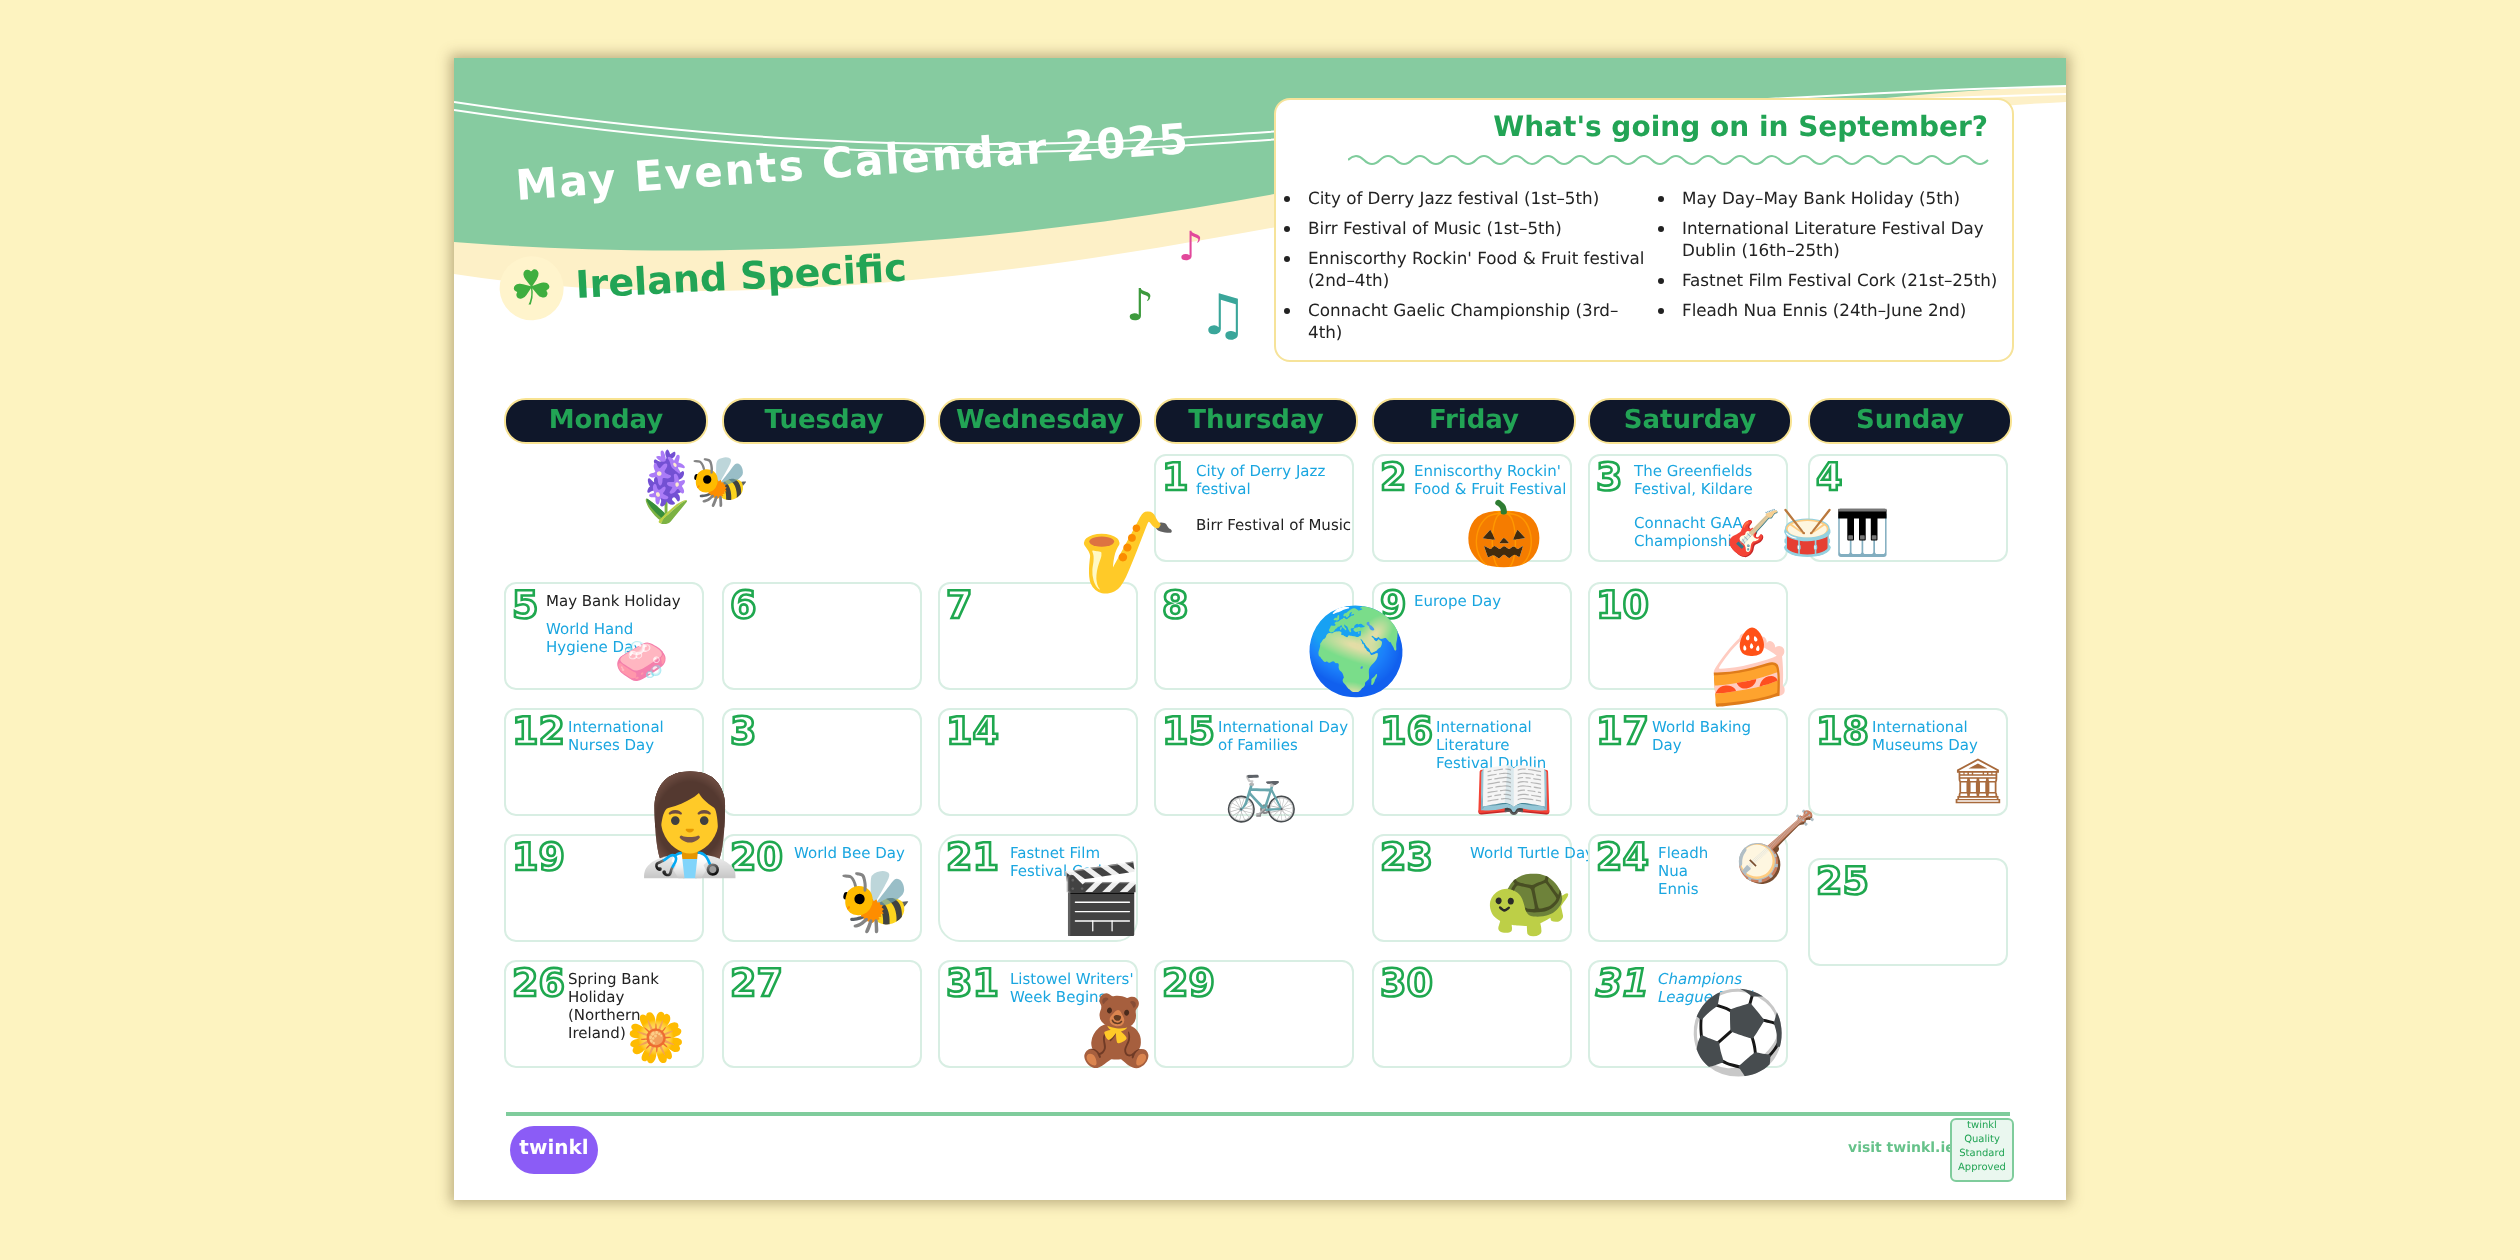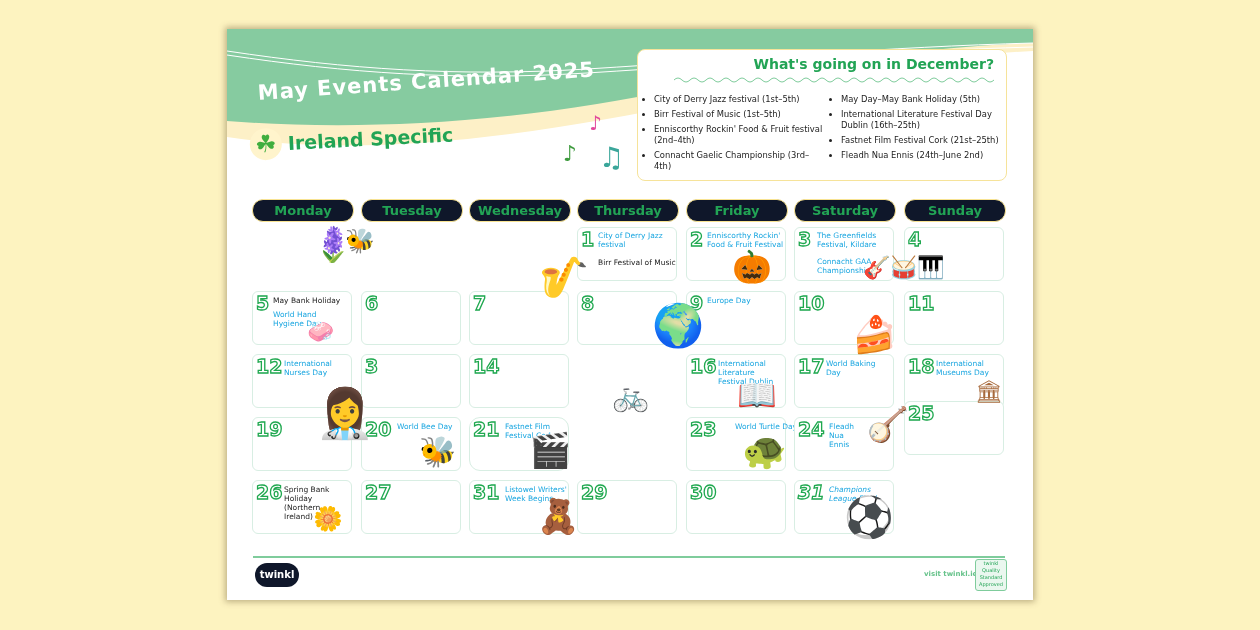--- a/index.html
+++ b/index.html
@@ -17,21 +17,21 @@
   .info-col{position:absolute;top:44px;font-size:8.4px;color:#222;line-height:11px;}
   .info-col ul{margin:0;padding:0 0 0 10px;}
   .info-col li{margin-bottom:4px;}
   .day-head{position:absolute;top:170px;width:100px;height:21px;border:1.5px solid #f8e392;background:#0f172a;border-radius:11px;color:#22a455;font-weight:bold;font-size:13px;text-align:center;line-height:21px;}
   .cell{position:absolute;width:100px;height:54px;border:1.2px solid #d8eee3;border-radius:6px;background:#fff;box-sizing:border-box;}
   .num{position:absolute;left:3px;top:1px;color:#fff;font-weight:bold;font-size:19px;-webkit-text-stroke:1.3px #1fa84f;line-height:20px;}
   .ev{position:absolute;font-size:7.5px;line-height:9px;color:#1aa6e0;}
   .ev.black{color:#222;}
   .pic{position:absolute;font-size:30px;line-height:1;}
   .footer-line{position:absolute;left:26px;top:527px;width:752px;height:2px;background:#7fcc9c;}
-  .logo{position:absolute;left:28px;top:534px;width:44px;height:24px;border-radius:12px;background:#0f172a;color:#fff;font-size:10px;font-weight:bold;text-align:center;line-height:24px;}
+  .logo{position:absolute;left:28px;top:534px;width:44px;height:24px;border-radius:12px;background:#8b5cf6;color:#fff;font-size:10px;font-weight:bold;text-align:center;line-height:24px;}
   .visit{position:absolute;left:697px;top:541px;color:#66c28a;font-size:7px;font-weight:bold;}
   .badge{position:absolute;left:748px;top:530px;width:30px;height:30px;border:1px solid #7fcc9c;border-radius:3px;background:#eaf7ef;font-size:5px;color:#22a455;text-align:center;line-height:7px;}
 </style>
 </head>
 <body>
 
 <div class="page">
 
   <svg class="header-svg" width="806" height="150">
     <path d="M0,0 L806,0 L806,22 C640,30 500,70 380,90 C240,115 110,125 0,108 Z" fill="#fdf0c7"></path>
@@ -44,21 +44,21 @@
   <div class="subtitle-wrap">
     <span class="shamrock">☘</span>
     <span class="subtitle">Ireland Specific</span>
   </div>
 
   <span class="notes" style="left:362px;top:82px;color:#e2489b;font-size:20px;">♪</span>
   <span class="notes" style="left:336px;top:112px;color:#3d9a3d;">♪</span>
   <span class="notes" style="left:372px;top:112px;color:#3aa69a;font-size:28px;">♫</span>
 
   <div class="info-box">
-    <div class="info-title">What's going on in December?</div>
+    <div class="info-title">What's going on in September?</div>
     <svg class="wavy" width="326" height="8">
       <path d="M0,4 q4,-4 8,0 t8,0 t8,0 t8,0 t8,0 t8,0 t8,0 t8,0 t8,0 t8,0 t8,0 t8,0 t8,0 t8,0 t8,0 t8,0 t8,0 t8,0 t8,0 t8,0 t8,0 t8,0 t8,0 t8,0 t8,0 t8,0 t8,0 t8,0 t8,0 t8,0 t8,0 t8,0 t8,0 t8,0 t8,0 t8,0 t8,0 t8,0 t8,0 t8,0" stroke="#7fcc9c" stroke-width="1" fill="none"></path>
     </svg>
     <div class="info-col" style="left:6px;width:180px;">
       <ul>
         <li>City of Derry Jazz festival (1st–5th)</li>
         <li>Birr Festival of Music (1st–5th)</li>
         <li>Enniscorthy Rockin' Food &amp; Fruit festival (2nd–4th)</li>
         <li>Connacht Gaelic Championship (3rd–4th)</li>
       </ul>
@@ -113,34 +113,35 @@
   <div class="cell" style="left:350px;top:262px;">
     <span class="num">8</span>
   </div>
   <div class="cell" style="left:459px;top:262px;">
     <span class="num">9</span>
     <span class="ev" style="left:20px;top:4px;width:76px;">Europe Day</span>
   </div>
   <div class="cell" style="left:567px;top:262px;">
     <span class="num">10</span>
   </div>
-  <div class="cell" style="left:677px;top:262px;">
-    <span class="num">11</span>
-  </div>
 
   <div class="cell" style="left:25px;top:325px;">
     <span class="num">12</span>
     <span class="ev" style="left:31px;top:4px;width:56px;">International Nurses Day</span>
   </div>
   <div class="cell" style="left:134px;top:325px;">
     <span class="num">3</span>
   </div>
   <div class="cell" style="left:242px;top:325px;">
     <span class="num">14</span>
   </div>
+  <div class="cell" style="left:350px;top:325px;">
+    <span class="num">15</span>
+    <span class="ev" style="left:31px;top:4px;width:66px;">International Day of Families</span>
+  </div>
   <div class="cell" style="left:459px;top:325px;">
     <span class="num">16</span>
     <span class="ev" style="left:31px;top:4px;width:66px;">International Literature Festival Dublin</span>
   </div>
   <div class="cell" style="left:567px;top:325px;">
     <span class="num">17</span>
     <span class="ev" style="left:31px;top:4px;width:66px;">World Baking Day</span>
   </div>
   <div class="cell" style="left:677px;top:325px;">
     <span class="num">18</span>
@@ -159,21 +160,21 @@
     <span class="ev" style="left:35px;top:4px;width:50px;">Fastnet Film Festival Cork</span>
   </div>
   <div class="cell" style="left:459px;top:388px;">
     <span class="num">23</span>
     <span class="ev" style="left:36px;top:4px;width:64px;margin-left:12px;">World Turtle Day</span>
   </div>
   <div class="cell" style="left:567px;top:388px;">
     <span class="num">24</span>
     <span class="ev" style="left:34px;top:4px;width:36px;">Fleadh Nua Ennis</span>
   </div>
-  <div class="cell" style="left:677px;top:372px;">
+  <div class="cell" style="left:677px;top:400px;">
     <span class="num">25</span>
   </div>
 
   <div class="cell" style="left:25px;top:451px;">
     <span class="num">26</span>
     <span class="ev black" style="left:31px;top:4px;width:66px;">Spring Bank Holiday (Northern Ireland)</span>
   </div>
   <div class="cell" style="left:134px;top:451px;">
     <span class="num">27</span>
   </div>

